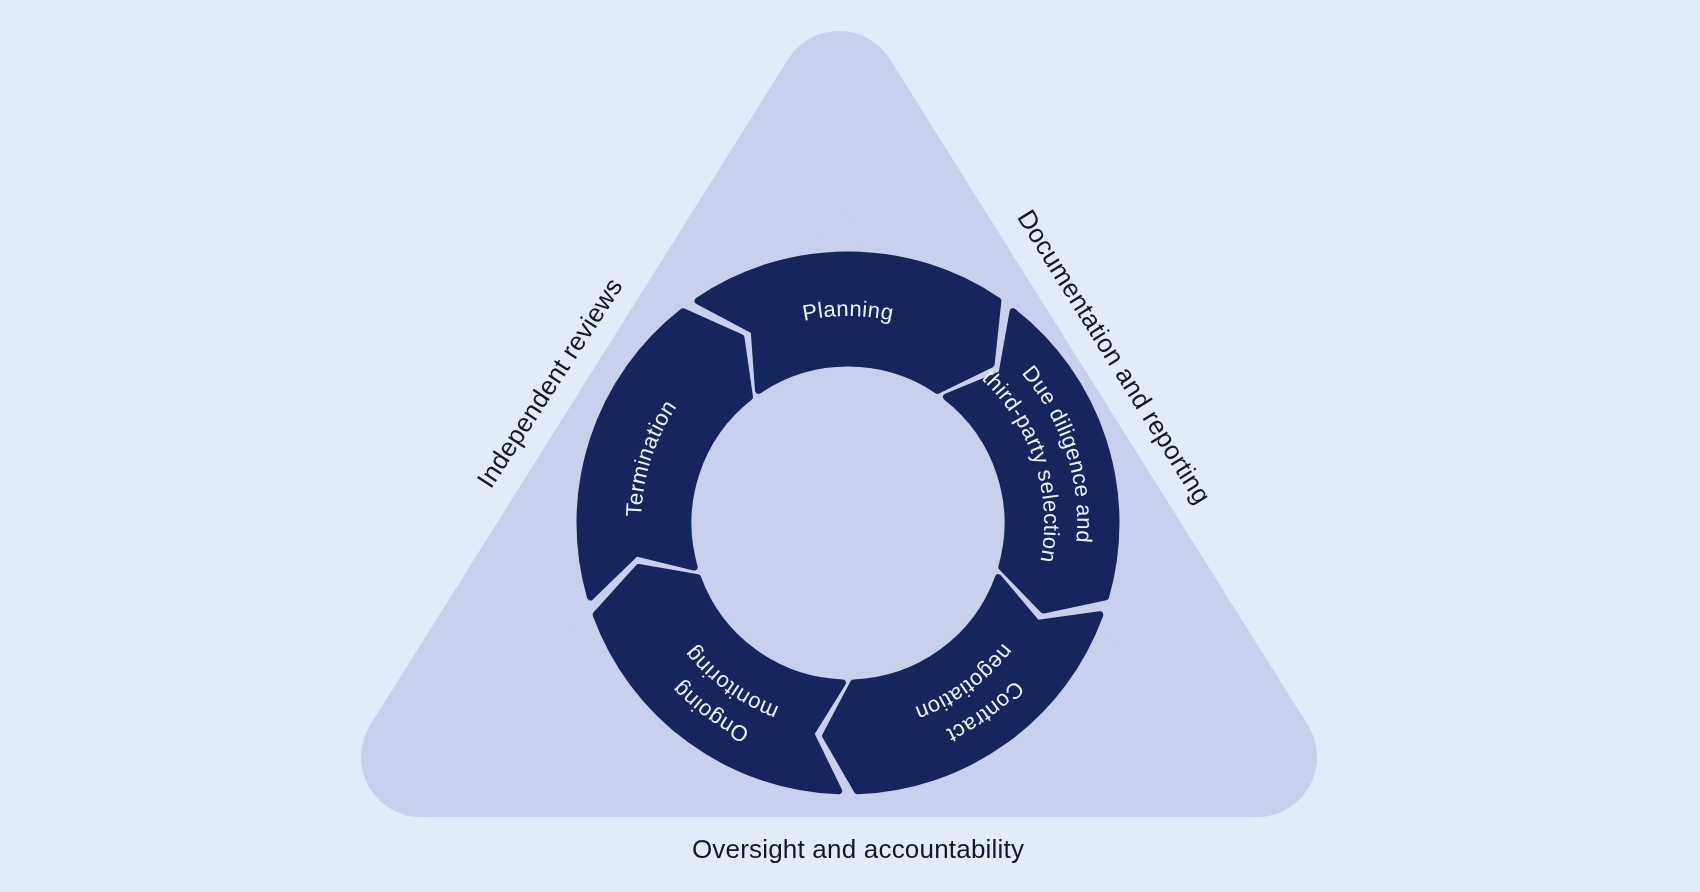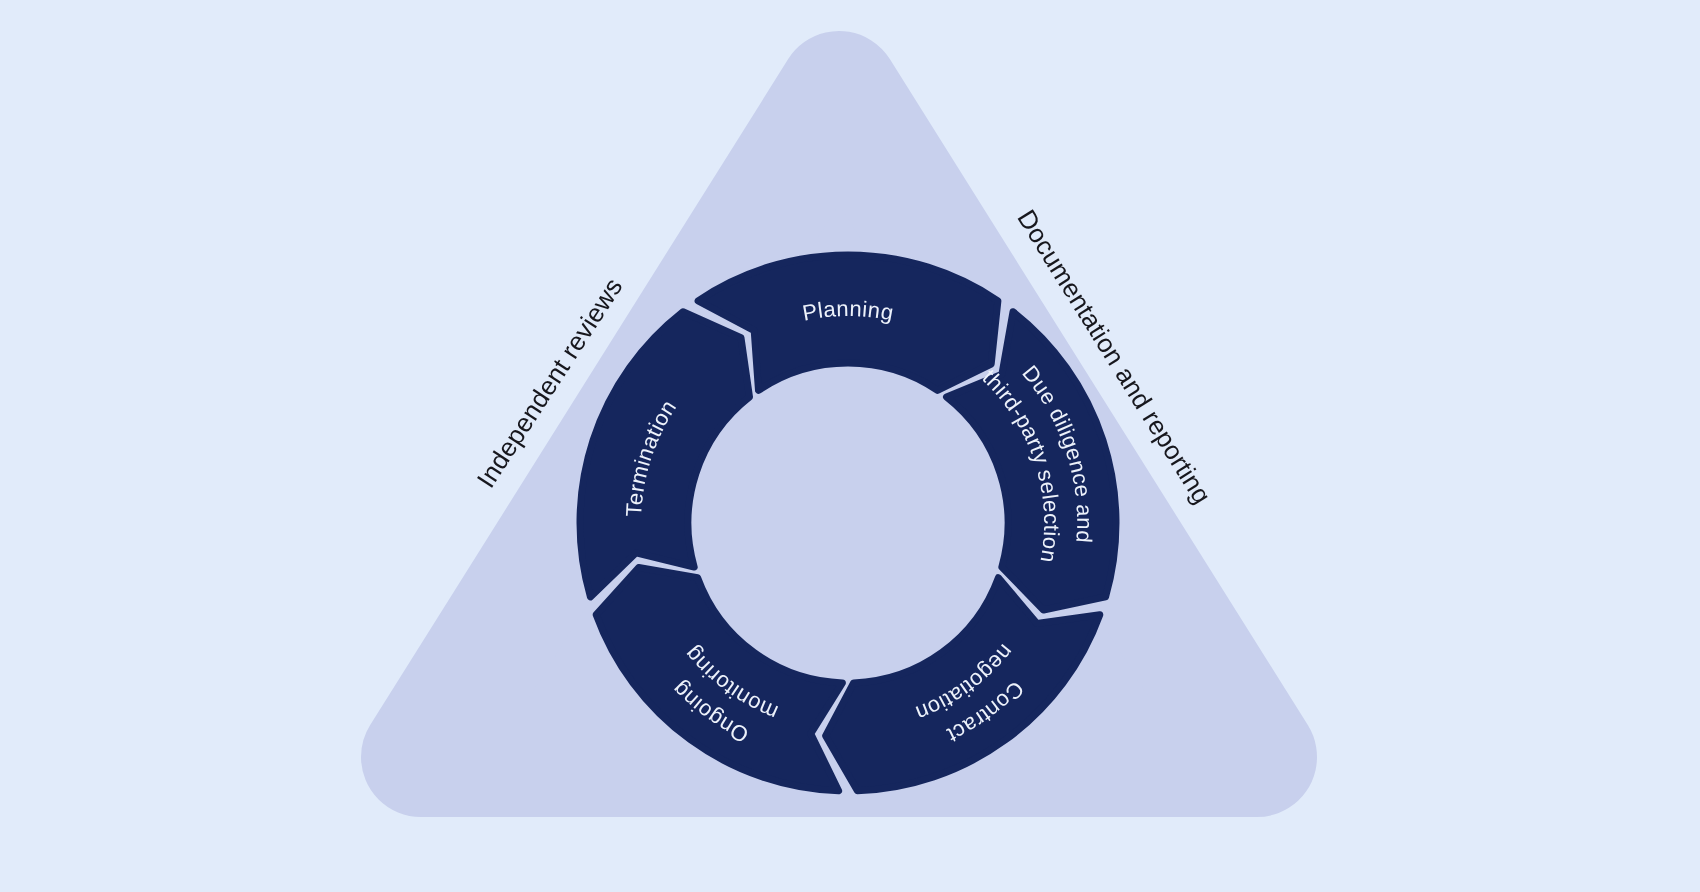--- a/index.html
+++ b/index.html
@@ -52,13 +52,14 @@
         <path d="M 590.4 596.9 A 268 268 0 0 1 683.0 311.8 L 741.0 337.7 L 749.5 396.9 A 160 160 0 0 0 694.2 567.1 L 636.1 552.8 Z" class="seg"></path>
         <path d="M 720.6 686.1 A 207 207 0 0 1 840.8 316.1" id="arc-4-0" fill="none"></path>
         <text class="ring-label"><textPath href="#arc-4-0" xlink:href="#arc-4-0" startOffset="50%">Termination</textPath></text>
       </g>
   </svg>
 
   <div class="edge-label left">Independent reviews</div>
 
   <div class="edge-label right">Documentation and reporting</div>
 
+  <div class="edge-label bottom">Oversight and accountability</div>
 </div>
 
 </body></html>

